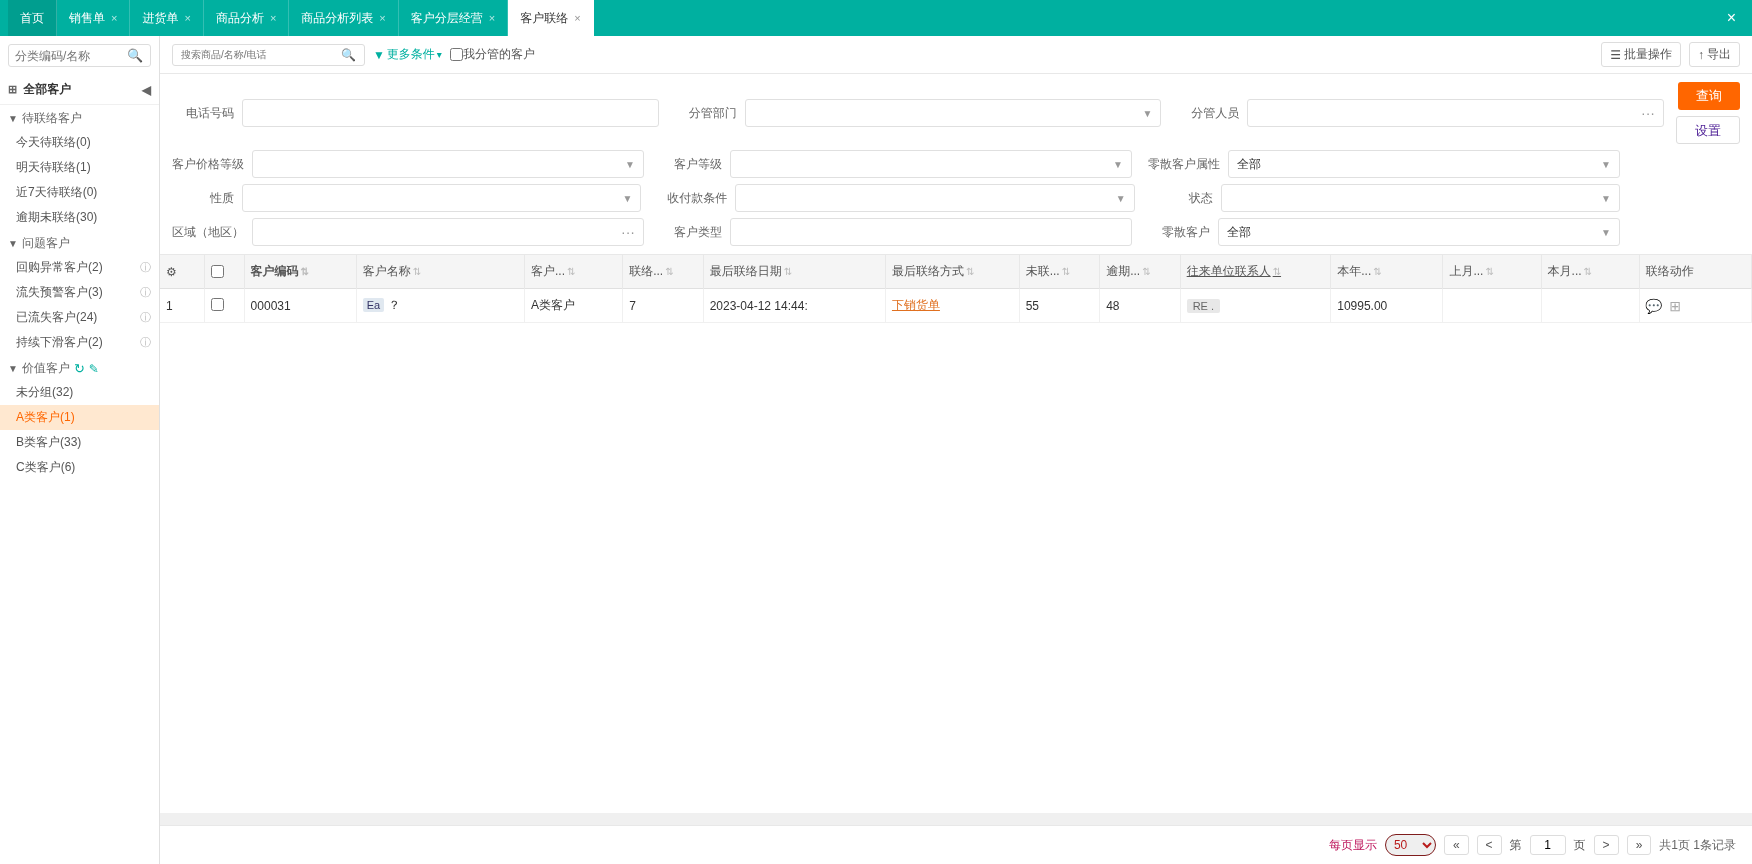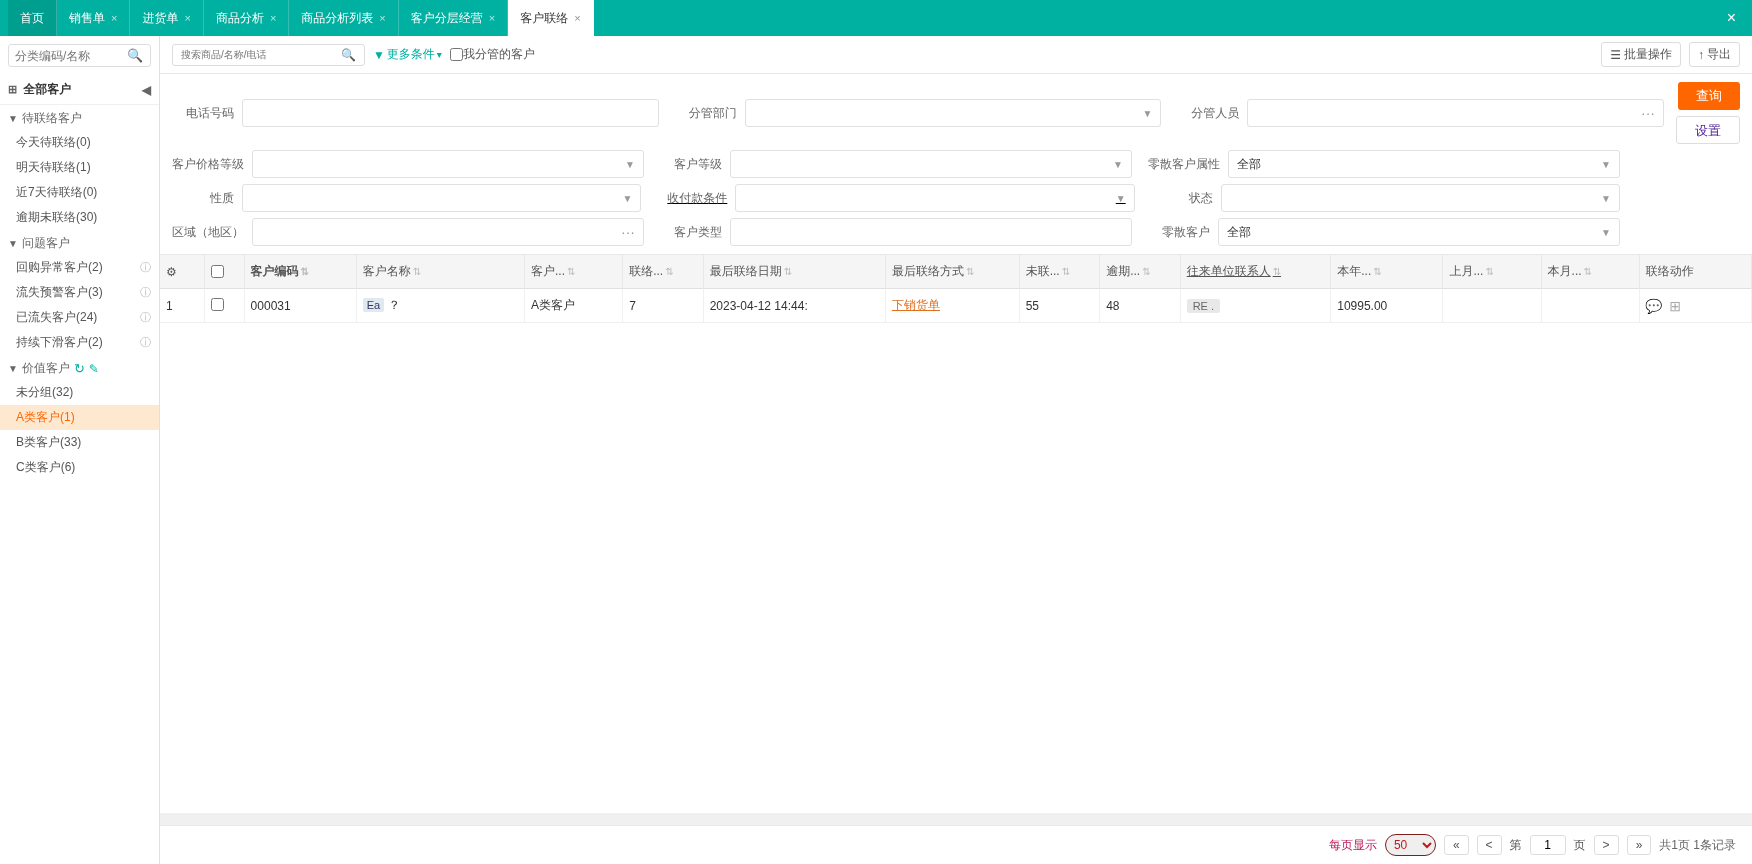--- a/index.html
+++ b/index.html
@@ -366,21 +366,21 @@
       </div>
 
       <div class="adv-filter-row">
         <div class="filter-field">
           <span class="filter-label">性质</span>
           <div class="filter-select">
             <span></span>
             <span class="caret">▼</span>
           </div>
         </div>
-        <div class="filter-field" style="margin-left:24px;text-decoration:underline;">
+        <div class="filter-field" style="margin-left:24px;">
           <span class="filter-label">收付款条件</span>
           <div class="filter-select">
             <span></span>
             <span class="caret">▼</span>
           </div>
         </div>
         <div class="filter-field" style="margin-left:16px;">
           <span class="filter-label">状态</span>
           <div class="filter-select">
             <span></span>

